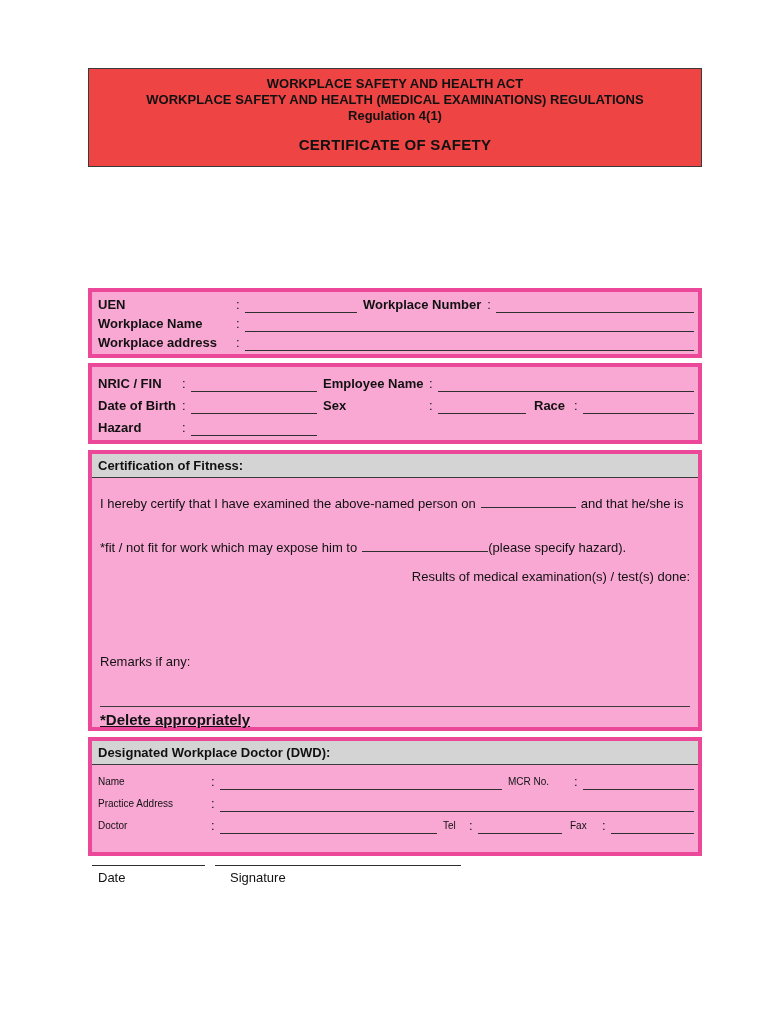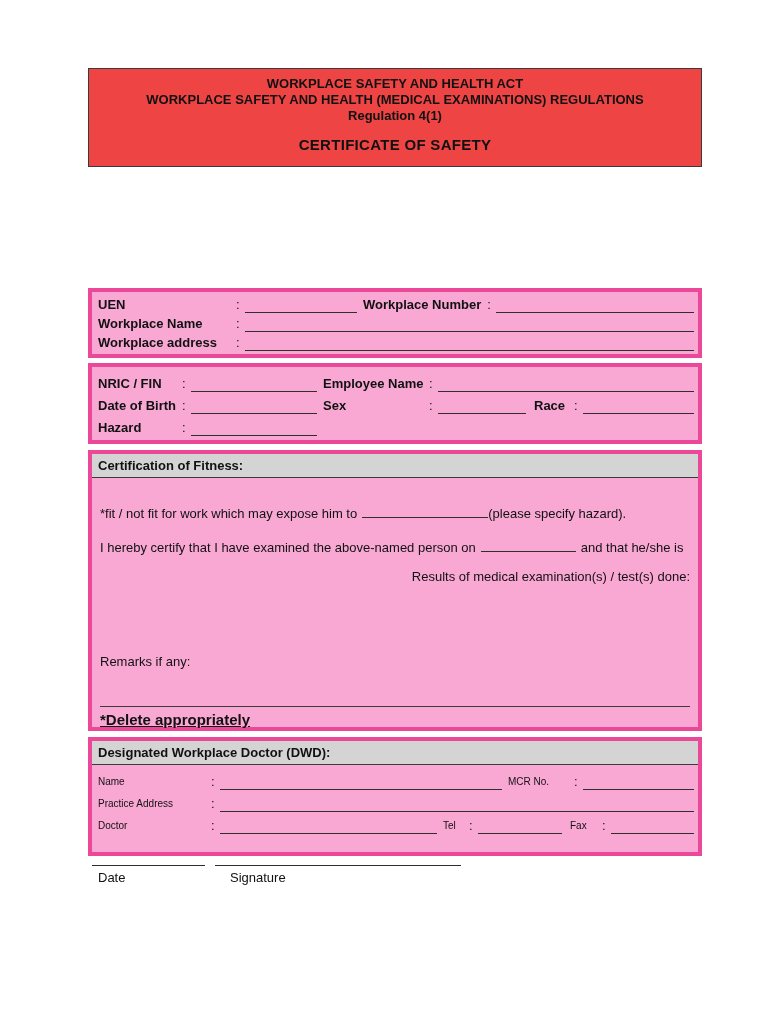--- a/index.html
+++ b/index.html
@@ -164,22 +164,22 @@
     <div class="frow">
       <span class="lbl w84">Hazard</span>
       <span class="colon">:</span>
       <span class="blank w126"></span>
     </div>
   </div>
 
   <div class="box cert-box">
     <div class="section-bar">Certification of Fitness:</div>
     <div class="cert-body">
+      <p class="cert-p p1"><span>I hereby certify that I have examined the above-named person on</span><span class="iblank w95"></span><span>and that he/she is</span></p>
       <p class="cert-p p2"><span>*fit / not fit for work which may expose him to</span><span class="iblank w126b"></span><span>(please specify hazard).</span></p>
-      <p class="cert-p p1"><span>I hereby certify that I have examined the above-named person on</span><span class="iblank w95"></span><span>and that he/she is</span></p>
       <p class="cert-p p3">Results of medical examination(s) / test(s) done:</p>
       <p class="cert-p p-remarks">Remarks if any:</p>
       <div class="fill-line"></div>
       <div class="delete-note">*Delete appropriately</div>
     </div>
   </div>
 
   <div class="box dwd-box">
     <div class="section-bar">Designated Workplace Doctor (DWD):</div>
     <div class="dwd-rows">

